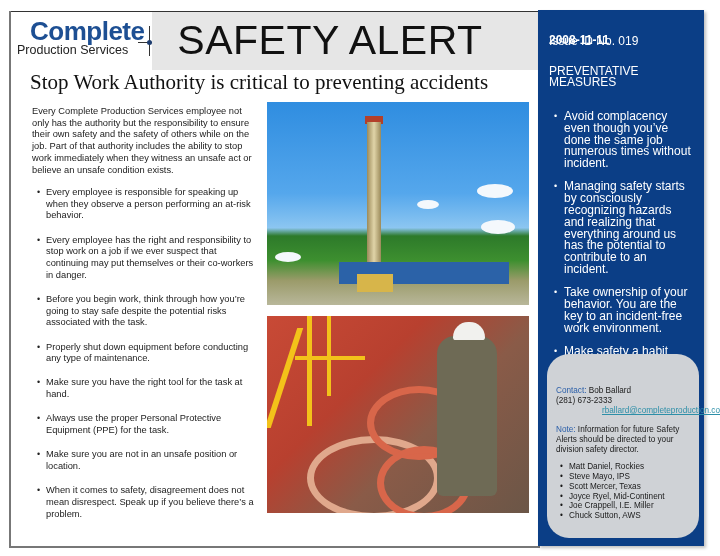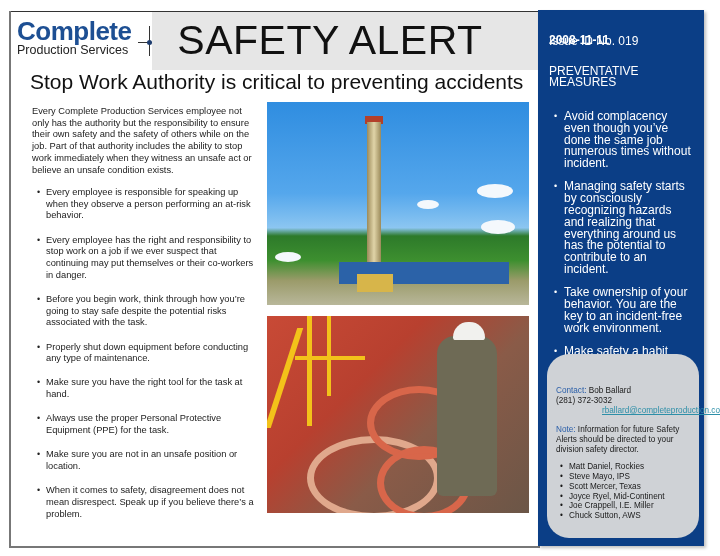--- a/index.html
+++ b/index.html
@@ -7,31 +7,31 @@
     width: 720px; height: 556px; position: relative; overflow: hidden;
     background: #ffffff;
     font-family: "Liberation Sans", sans-serif;
     color: #111;
   }
   .frame-top { position: absolute; left: 10px; top: 11px; width: 530px; height: 1px; background: #333; }
   .frame-left { position: absolute; left: 9px; top: 11px; width: 2px; height: 537px; background: #777; }
   .frame-bottom { position: absolute; left: 9px; top: 546px; width: 531px; height: 2px; background: #777; }
 
   .logo { position: absolute; left: 14px; top: 16px; width: 136px; height: 46px; }
-  .logo-main { position: absolute; left: 3px; top: 0px; font-size: 26px; font-weight: bold; color: #1d4f93; letter-spacing: -0.5px; }
+  .logo-main { position: absolute; left: 16px; top: 0px; font-size: 26px; font-weight: bold; color: #1d4f93; letter-spacing: -0.5px; }
   .logo-sub { position: absolute; left: 3px; top: 27px; font-size: 12.5px; color: #222; white-space: nowrap; }
   .logo-mark { position: absolute; left: 124px; top: 10px; width: 24px; height: 30px; }
   .logo-mark .v { position: absolute; left: 11px; top: 0; width: 1px; height: 30px; background: #333; }
   .logo-mark .h { position: absolute; left: 0; top: 16px; width: 24px; height: 1px; background: #333; }
   .logo-mark .dot { position: absolute; left: 9px; top: 14px; width: 5px; height: 5px; border-radius: 50%; background: #1d3c6e; }
 
   .title-band { position: absolute; left: 152px; top: 12px; width: 386px; height: 58px; background: #e6e6e6; }
   .title-band h1 { margin: 0; font-weight: normal; font-size: 41px; line-height: 56px; text-align: center; color: #111; padding-right: 30px; letter-spacing: 0.5px; }
 
-  .headline { position: absolute; left: 30px; top: 70px; font-size: 21px; color: #111; white-space: nowrap; }
+  .headline { position: absolute; left: 30px; top: 70px; font-size: 21px; color: #111; white-space: nowrap; font-family: Liberation Serif, serif; }
 
   .intro { position: absolute; left: 32px; top: 106px; width: 225px; font-size: 9.3px; line-height: 11.7px; color: #222; }
 
   .bullets-left { position: absolute; left: 37px; top: 187px; width: 222px; margin: 0; padding: 0; list-style: none; }
   .bullets-left li { position: relative; padding-left: 9px; font-size: 9.3px; line-height: 11.7px; color: #222; margin-bottom: 12.5px; }
   .bullets-left li::before { content: "•"; position: absolute; left: 0; top: 0; font-size: 9px; }
 
   .photo { position: absolute; overflow: hidden; }
   .photo-rig { left: 267px; top: 102px; width: 262px; height: 203px;
     background: linear-gradient(180deg, #2f8de0 0%, #55a7ec 45%, #8cc6f1 62%, #2d7a2a 66%, #3d8f2f 78%, #9b9b6a 88%, #b8b79a 100%); }
@@ -134,21 +134,21 @@
     <li>Managing safety starts by consciously recognizing hazards and realizing that everything around us has the potential to contribute to an incident.</li>
     <li>Take ownership of your behavior. You are the key to an incident-free work environment.</li>
     <li>Make safety a habit everyday.</li>
   </ul>
 
   <div class="contact-box">
     <div class="contact-inner">
       <div>
         <span class="c-label">Contact:</span><span> Bob Ballard</span>
       </div>
-      <div>(281) 372-3032</div>
+      <div>(281) 673-2333</div>
       <a class="c-email">rballard@completeproduction.com</a>
       <div class="c-note">
         <span class="c-label">Note:</span><span> Information for future Safety Alerts should be directed to your division safety director.</span>
       </div>
       <ul class="director-list">
         <li>Matt Daniel, Rockies</li>
         <li>Steve Mayo, IPS</li>
         <li>Scott Mercer, Texas</li>
         <li>Joyce Ryel, Mid-Continent</li>
         <li>Joe Crappell, I.E. Miller</li>

